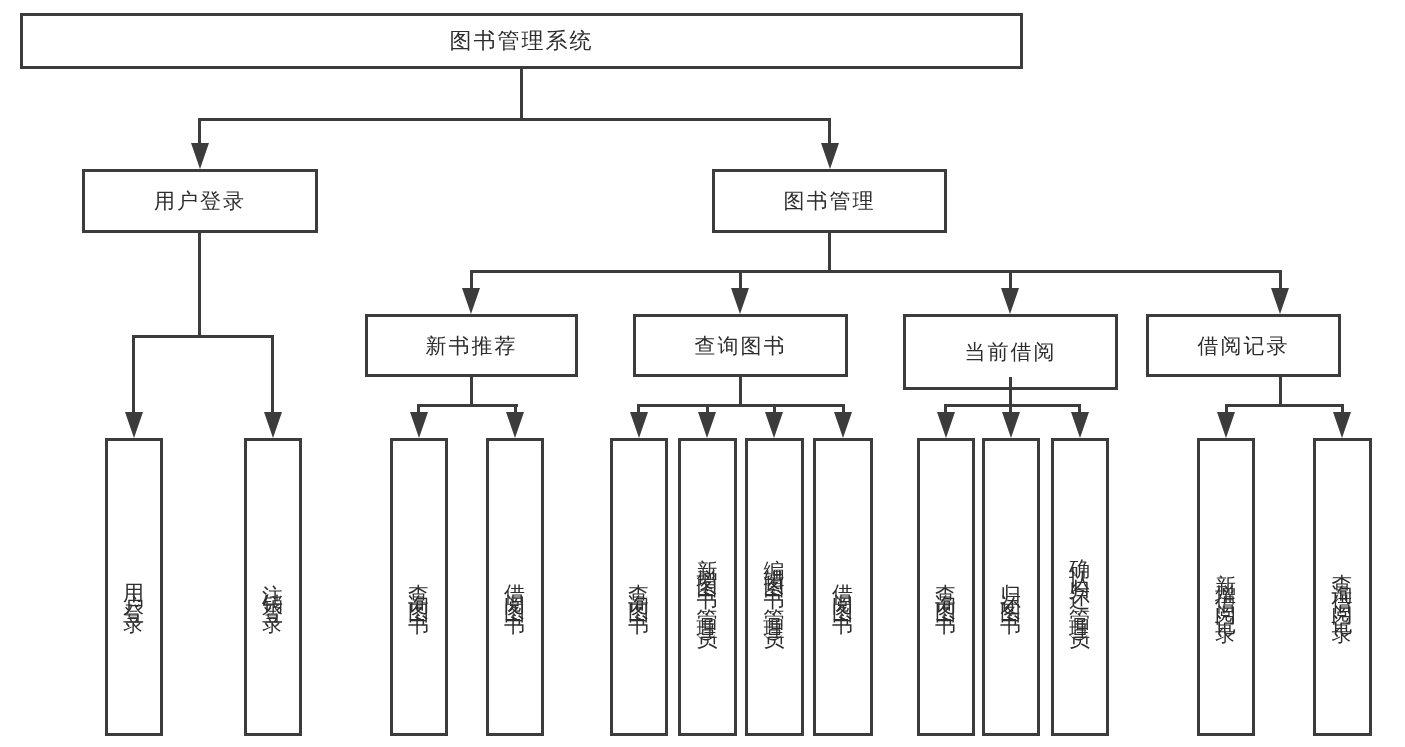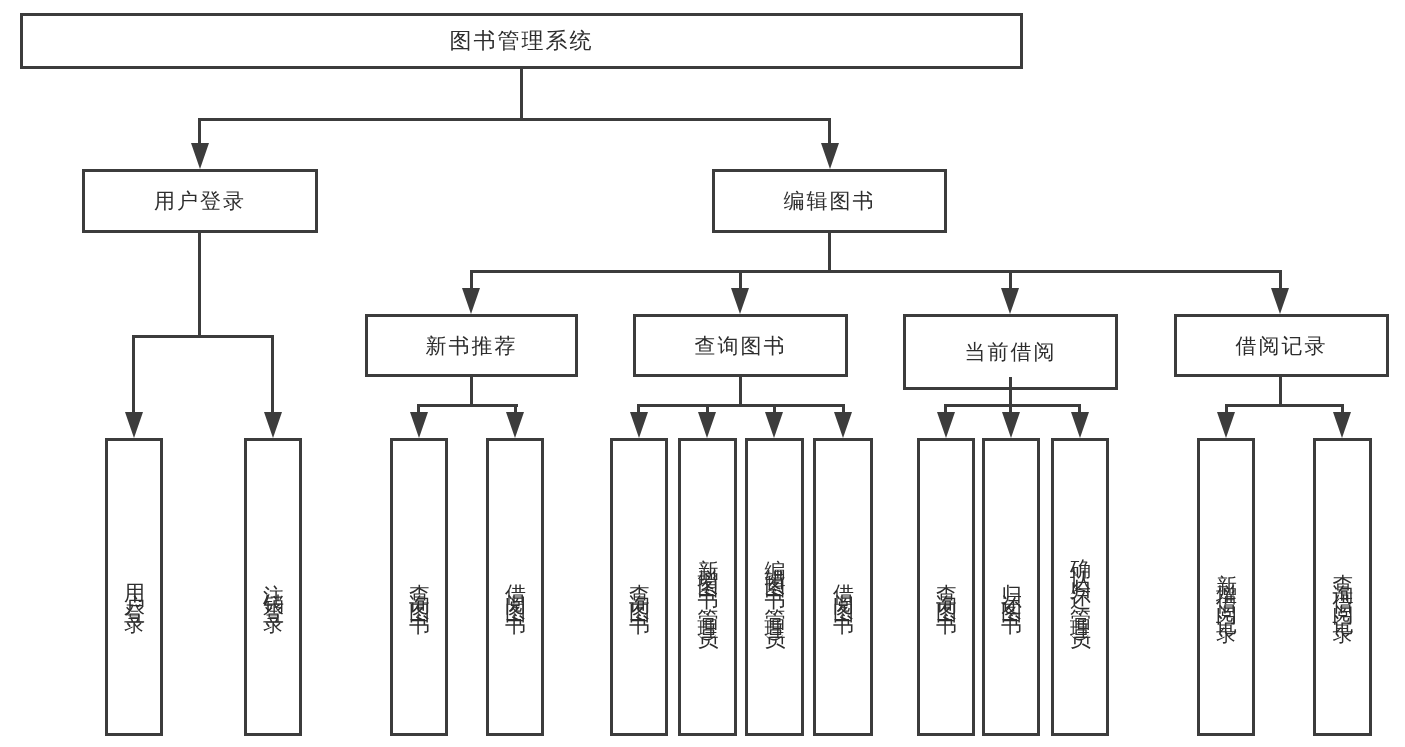--- a/index.html
+++ b/index.html
@@ -6,21 +6,21 @@
     margin: 0;
     padding: 0;
     background: #ffffff;
   }
   .canvas {
     position: relative;
     width: 1405px;
     height: 747px;
     background: #ffffff;
     overflow: hidden;
-    font-family: Liberation Serif, serif;
+    font-family: Liberation Sans, sans-serif;
     color: #2d2d2d;
   }
   .box {
     position: absolute;
     box-sizing: border-box;
     border: 3px solid #3c3c3c;
     background: #ffffff;
     display: flex;
     align-items: center;
     justify-content: center;
@@ -73,36 +73,36 @@
 
   <div class="box rootbox" style="left:20px;top:13px;width:1003px;height:56px">
     <span>图书管理系统</span>
   </div>
 
   <div class="box hbox" style="left:82px;top:169px;width:236px;height:64px">
     <span>用户登录</span>
   </div>
 
   <div class="box hbox" style="left:712px;top:169px;width:235px;height:64px">
-    <span>编辑图书</span>
+    <span>图书管理</span>
   </div>
 
   <div class="box hbox" style="left:365px;top:314px;width:213px;height:63px">
     <span>新书推荐</span>
   </div>
 
   <div class="box hbox" style="left:633px;top:314px;width:215px;height:63px">
     <span>查询图书</span>
   </div>
 
   <div class="box hbox" style="left:903px;top:314px;width:215px;height:76px">
     <span>当前借阅</span>
   </div>
 
-  <div class="box hbox" style="left:1174px;top:314px;width:215px;height:63px">
+  <div class="box hbox" style="left:1146px;top:314px;width:195px;height:63px">
     <span>借阅记录</span>
   </div>
 
   <div class="box vbox" style="left:105px;top:438px;width:58px;height:298px">
     <span>用户登录</span>
   </div>
   <div class="box vbox" style="left:244px;top:438px;width:58px;height:298px">
     <span>注销登录</span>
   </div>
 

